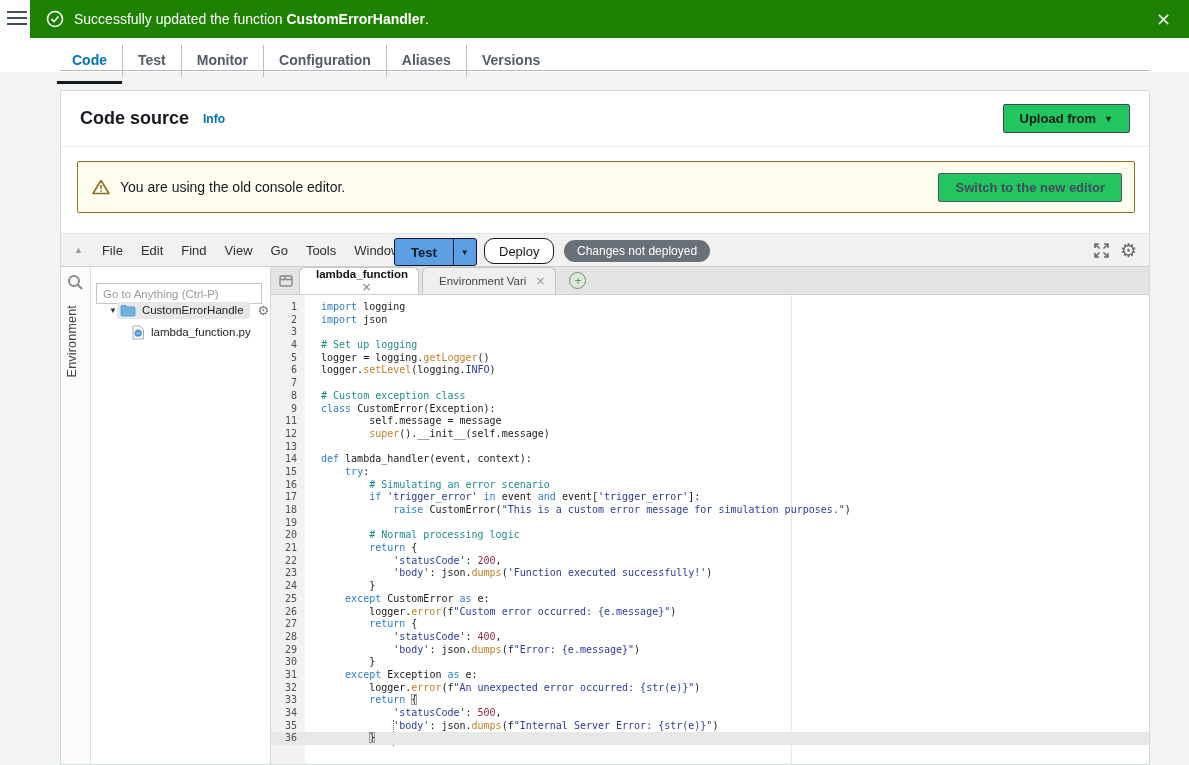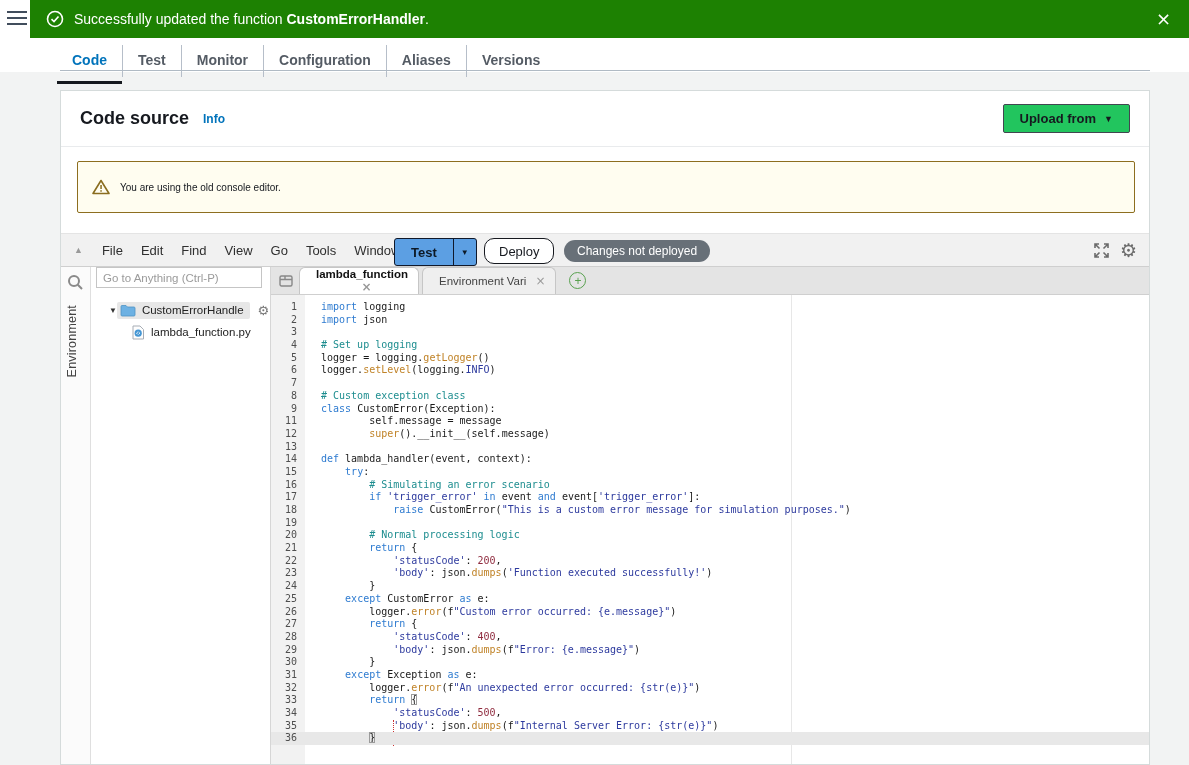--- a/index.html
+++ b/index.html
@@ -46,21 +46,21 @@
     padding:6px 16px;cursor:pointer;display:inline-flex;align-items:center;gap:8px;
   }
   .btn .caret{font-size:9px;}
   .card-header .btn{margin-left:auto;}
   
   .warning{
     position:absolute;left:16px;top:70px;width:1058px;height:52px;box-sizing:border-box;
     background:var(--warning-bg);border:1px solid var(--warning-border);border-radius:2px;
     display:flex;align-items:center;padding:0 12px 0 14px;
   }
-  .warning .wtext{margin-left:10px;font-size:10px;color:#16191f;}
+  .warning .wtext{margin-left:10px;font-size:14px;color:#16191f;}
   .warning .btn{margin-left:auto;border-color:#545b64;color:#414d5c;}
   
   .menubar{
     position:absolute;left:0;top:142px;width:1088px;height:34px;box-sizing:border-box;
     background:#f1f1f1;border-top:1px solid #e4e4e4;border-bottom:1px solid #cfcfcf;
     display:flex;align-items:center;font-size:13px;color:#2f2f2f;
   }
   .collapse-tri{margin:0 10px 0 13px;color:#9a9a9a;font-size:9px;cursor:pointer;}
   .menu-item{padding:4px 9px;cursor:pointer;}
   .test-split{
@@ -84,21 +84,21 @@
   
   .editor-body{position:absolute;left:0;top:176px;width:1088px;height:497px;display:flex;}
   .env-strip{width:30px;box-sizing:border-box;background:#fbfbfb;border-right:1px solid #dfdfdf;position:relative;}
   .env-strip .search{position:absolute;left:6px;top:7px;}
   .env-label{
     position:absolute;left:4px;top:38px;writing-mode:vertical-rl;transform:rotate(180deg);
     font-size:12.5px;color:#444;letter-spacing:.2px;cursor:pointer;
   }
   .file-panel{width:180px;box-sizing:border-box;background:#fff;border-right:1px solid #d6d6d6;position:relative;}
   .goto-input{
-    position:absolute;left:5px;top:0;width:166px;height:21px;box-sizing:border-box;
+    position:absolute;left:5px;top:16px;width:166px;height:21px;box-sizing:border-box;
     border:1px solid #c5c5c5;font-size:11.5px;padding:0 6px;color:#333;outline:none;
     font-family:"Liberation Sans",sans-serif;
   }
   .goto-input::placeholder{color:#9b9b9b;}
   .tree{position:absolute;left:0;top:32px;width:100%;}
   .tree-row{height:22px;display:flex;align-items:center;font-size:11.5px;color:#222;cursor:pointer;position:relative;}
   .disc{color:#333;font-size:8px;margin-left:18px;width:12px;}
   .folder-sel{background:#e7e7e7;border-radius:2px;display:flex;align-items:flex-start;padding:2px 6px 2px 3px;}
   .folder-sel .lbl{margin-left:6px;}
   .tree-gear{margin-left:8px;color:#777;font-size:13px;display:flex;align-items:center;font-family:"DejaVu Sans",sans-serif;}
@@ -186,20 +186,21 @@
 
   <div class="warning">
     <span style="display:flex;">
       <svg width="18" height="16" viewBox="0 0 18 16">
           <path d="M9 1.5 L17 14.5 L1 14.5 Z" fill="none" stroke="#8a6d1f" stroke-width="1.6" stroke-linejoin="round"></path>
           <rect x="8.3" y="6" width="1.5" height="4" fill="#8a6d1f"></rect>
           <rect x="8.3" y="11.2" width="1.5" height="1.5" fill="#8a6d1f"></rect>
         </svg>
     </span>
     <span class="wtext">You are using the old console editor.</span>
+    <button class="btn">Switch to the new editor</button>
   </div>
 
   <div class="menubar">
     <span class="collapse-tri">▲</span>
     <span id="menu-items" style="display:flex;">
         <span class="menu-item">File</span>
         <span class="menu-item">Edit</span>
         <span class="menu-item">Find</span>
         <span class="menu-item">View</span>
         <span class="menu-item">Go</span>

